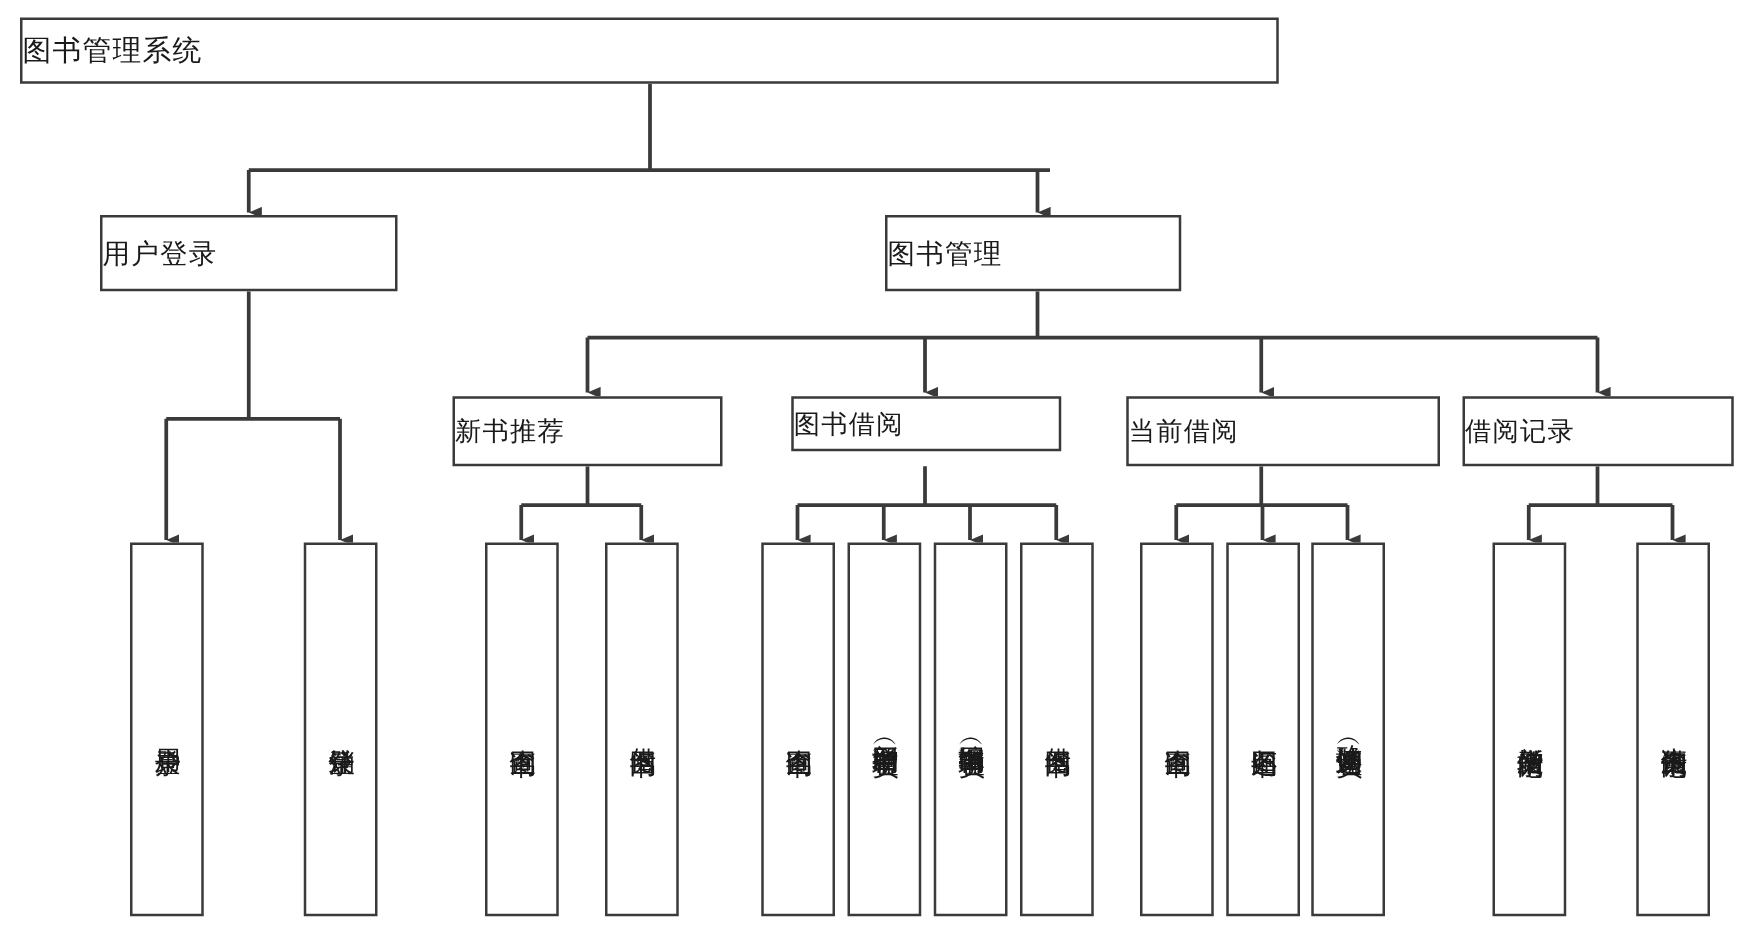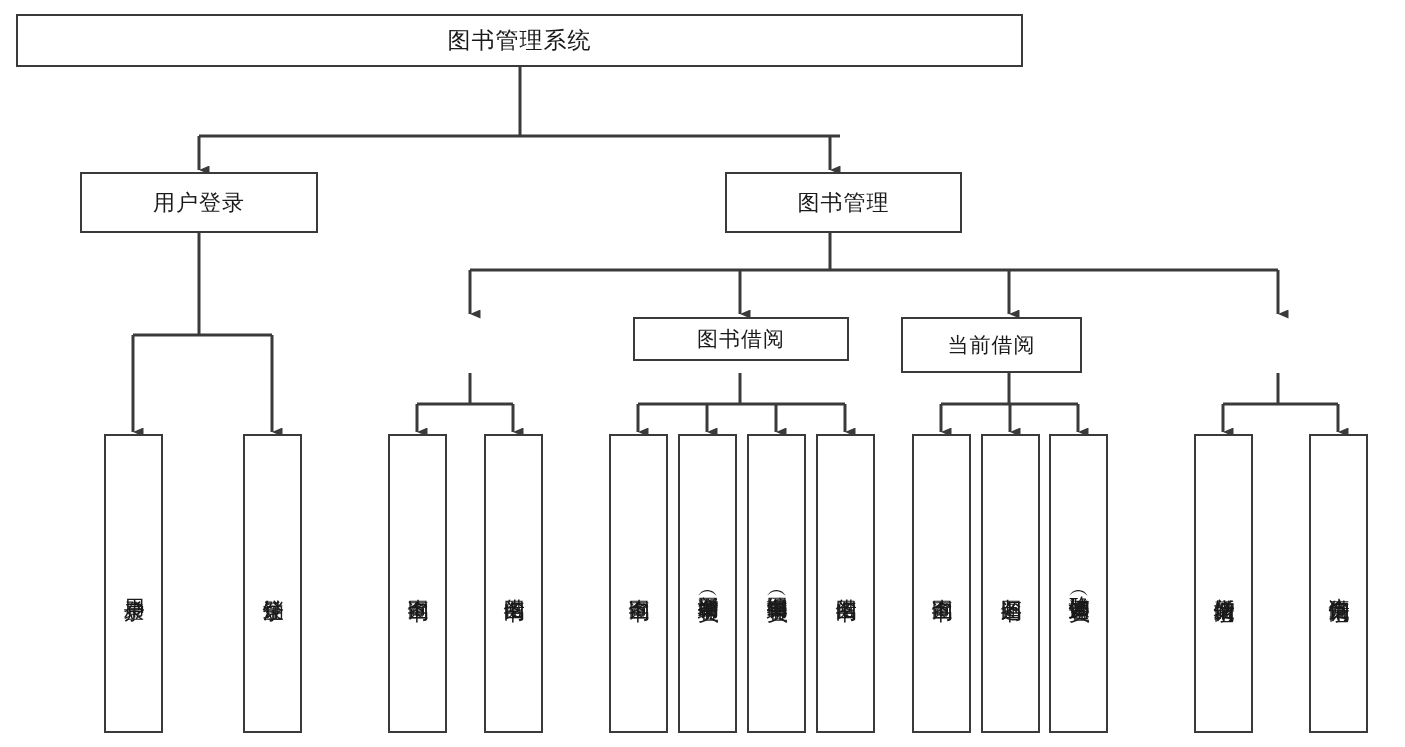--- a/index.html
+++ b/index.html
@@ -26,21 +26,20 @@
     height: 747px;
     pointer-events: none;
   }
   .node {
     position: absolute;
     box-sizing: border-box;
     background: #ffffff;
     border: 2px solid #3a3a3a;
     display: flex;
     align-items: center;
-    justify-content: center;
     color: #1a1a1a;
   }
   .node.root {
     font-size: 23px;
   }
   .node.lvl2 {
     font-size: 22px;
   }
   .node.lvl3 {
     font-size: 21px;
@@ -126,33 +125,39 @@
   </svg>
 
   <div class="node root" style="left:16px; top:14px; width:1007px; height:53px;">
     <span class="htext">图书管理系统</span>
   </div>
 
   <div class="node lvl2" style="left:80px; top:172px; width:238px; height:61px;">
     <span class="htext">用户登录</span>
   </div>
 
-  <div class="node lvl2" style="left:725px; top:172px; width:237px; height:61px;">
+  <div class="node lvl2" style="left:708px; top:172px; width:237px; height:61px;">
     <span class="htext">图书管理</span>
   </div>
 
+  <div class="node lvl3" style="left:362px; top:317px; width:216px; height:56px;">
+    <span class="htext">新书推荐</span>
+  </div>
 
   <div class="node lvl3" style="left:633px; top:317px; width:216px; height:44px;">
     <span class="htext">图书借阅</span>
   </div>
 
-  <div class="node lvl3" style="left:901px; top:317px; width:181px; height:56px;">
+  <div class="node lvl3" style="left:901px; top:317px; width:251px; height:56px;">
     <span class="htext">当前借阅</span>
   </div>
 
+  <div class="node lvl3" style="left:1170px; top:317px; width:217px; height:56px;">
+    <span class="htext">借阅记录</span>
+  </div>
 
   <div class="node leaf" style="left:104px; top:434px; width:59px; height:299px;">
     <span class="vtext">用户登录</span>
   </div>
 
   <div class="node leaf" style="left:243px; top:434px; width:59px; height:299px;">
     <span class="vtext">注销登录</span>
   </div>
 
   <div class="node leaf" style="left:388px; top:434px; width:59px; height:299px;">

